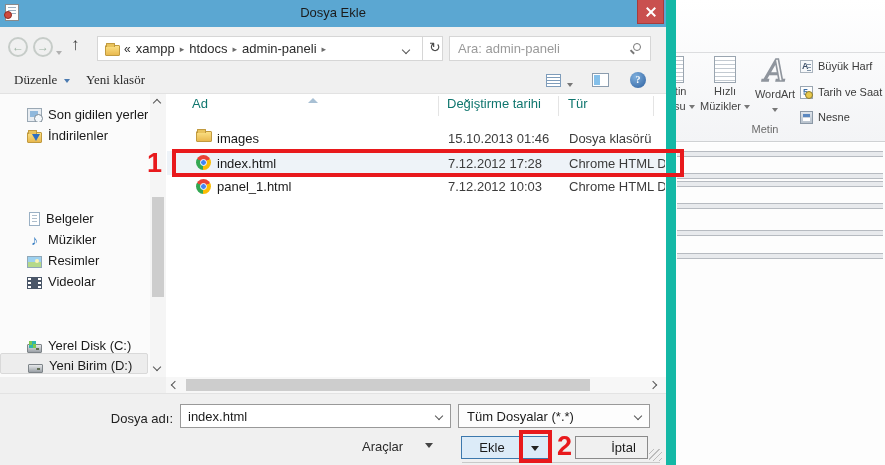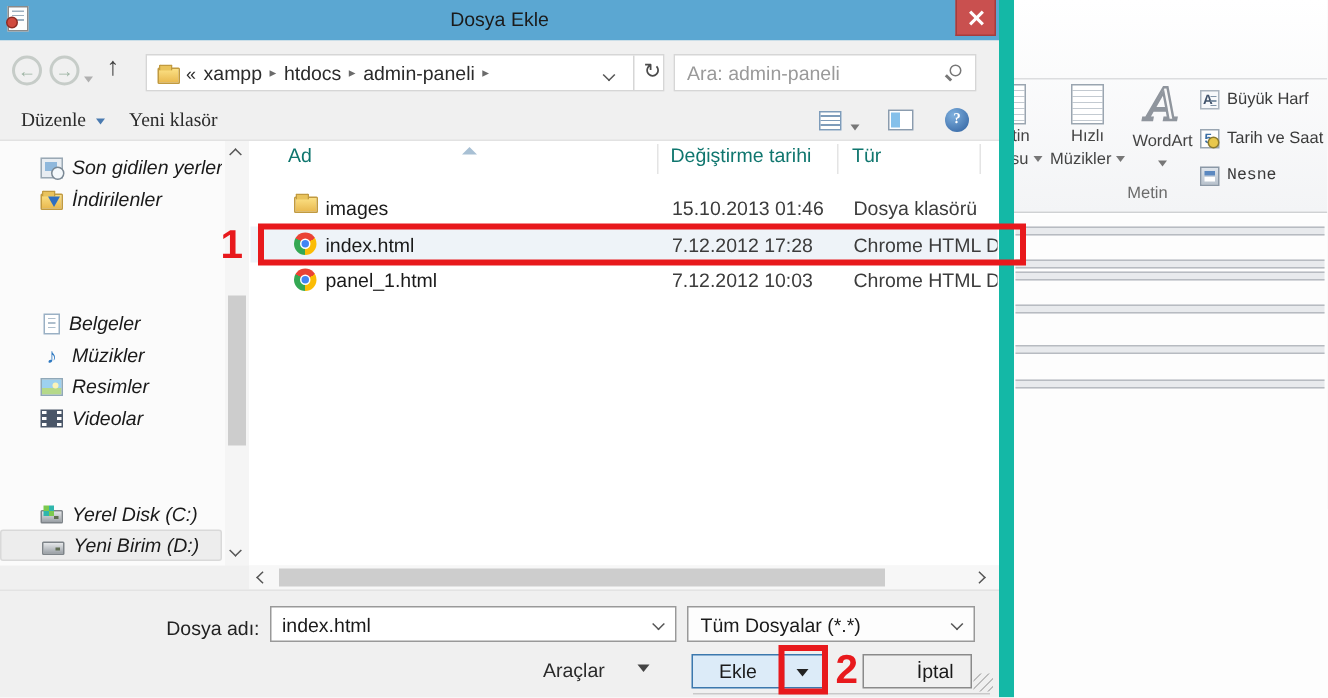--- a/index.html
+++ b/index.html
@@ -96,22 +96,22 @@
       background:repeating-linear-gradient(#fff 0 2px, #7e9cba 2px 3px); background-color:#fff; }
   .pane-icon { position:absolute; left:592px; top:7px; width:17px; height:14px; border:1px solid #8b9cae;
       background:#fff; }
   .pane-icon::before { content:""; position:absolute; left:1px; top:1px; bottom:1px; width:6px; background:#85c0ea; }
   .help-icon { position:absolute; left:630px; top:6px; width:16px; height:16px; border-radius:50%;
       background:radial-gradient(circle at 35% 30%, #7fb0de, #2d5f9e); color:#fff; font-size:10px;
       font-weight:bold; text-align:center; line-height:16px; }
 
   
   .sidebar { position:absolute; left:0; top:94px; width:150px; height:283px; background:#fbfbfb; }
-  .side-item { position:absolute; height:21px; display:flex; align-items:center; gap:6px;
-      font-size:13px; color:#1a1a1a; white-space:nowrap; width:148px; overflow:hidden;font-style:italic; }
+  .side-item { position:absolute; height:21px; display:flex; align-items:flex-end; gap:6px;
+      font-size:13px; color:#1a1a1a; white-space:nowrap; width:148px; overflow:hidden; }
   .side-item.lvl0 { padding-left:12px; }
   .side-item.lvl1 { padding-left:27px; }
   .side-item.selected { background:#ededed; border:1px solid #d9d9d9; border-radius:2px; }
   .si { width:15px; height:14px; flex:none; position:relative; }
   .icon-folder-mini { background:linear-gradient(#fbe084,#e9b94f); border:1px solid #c19a3f;
       border-radius:1px; height:11px !important; margin-top:3px; }
   .icon-folder-mini::before { content:""; position:absolute; left:0; top:-3px; width:7px; height:3px;
       background:#e9c35c; border:1px solid #c19a3f; border-bottom:none; border-radius:1px 1px 0 0; }
   .icon-recent { background:#e8edf2; border:1px solid #9aa8b4; }
   .icon-recent::before { content:""; position:absolute; left:2px; top:2px; width:8px; height:6px; background:#8fb8dc; }
@@ -229,21 +229,21 @@
     </div>
 
     <div class="small-btn" style="top:57px;">
       <span class="sb-icon icon-buyukharf"></span>
       <span>Büyük Harf</span>
     </div>
     <div class="small-btn" style="top:83px;">
       <span class="sb-icon icon-tarih"></span>
       <span>Tarih ve Saat</span>
     </div>
-    <div class="small-btn" style="top:108px;font-family:Liberation Mono, monospace;">
+    <div class="small-btn" style="top:108px;">
       <span class="sb-icon icon-nesne"></span>
       <span>Nesne</span>
     </div>
 
     <div class="ribbon-group-label">Metin</div>
 
     <div class="doc-area">
       <div class="doc-band" style="top:8px;"></div>
       <div class="doc-band" style="top:30px;"></div>
       <div class="doc-band" style="top:38px;"></div>

